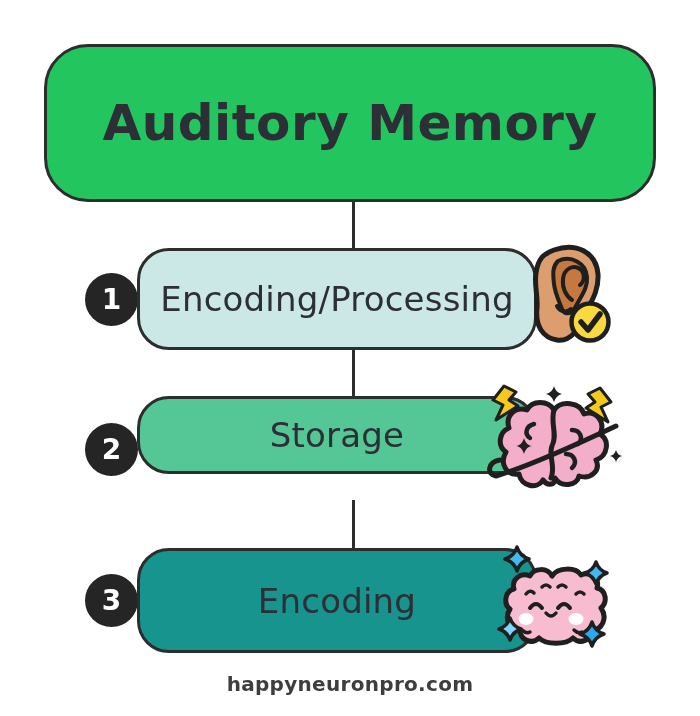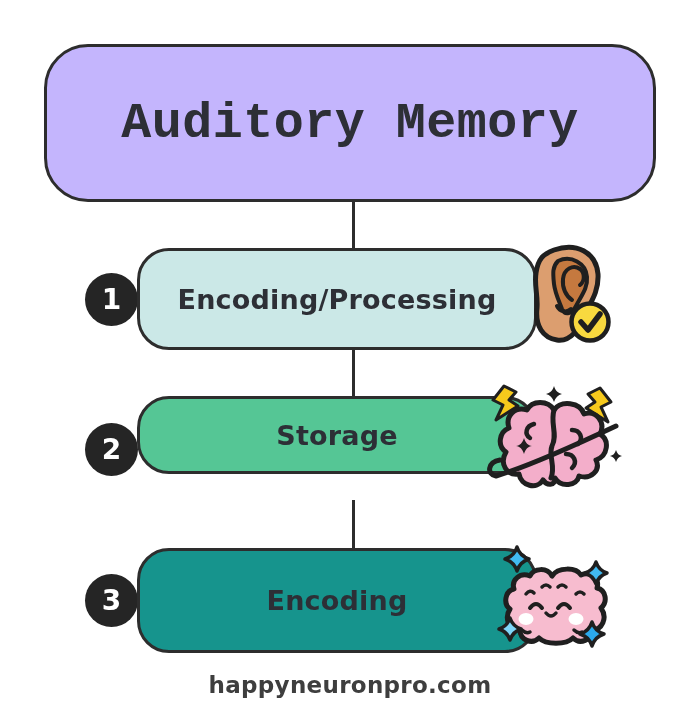--- a/index.html
+++ b/index.html
@@ -30,46 +30,46 @@
   .step-box{
     position:absolute;left:137px;width:400px;
     border:3px solid #2d2d2d;border-radius:32px;
     display:flex;align-items:center;justify-content:center;
     box-sizing:border-box;z-index:2;
   }
   .s1{top:248px;height:102px;}
   .s2{top:396px;height:78px;}
   .s3{top:548px;height:105px;}
   .step-label{
-    font-size:27px;font-weight:bold;color:#2d2f36;letter-spacing:.2px;
+    font-size:34px;font-weight:normal;color:#2d2f36;letter-spacing:.2px;
   }
 
   .badge{
     position:absolute;left:85px;width:53px;height:53px;border-radius:50%;
     background:#252525;color:#ffffff;display:flex;align-items:center;
     justify-content:center;font-size:28px;font-weight:bold;z-index:1;
   }
   .b1{top:273px;} .b2{top:423px;} .b3{top:574px;}
 
   .icon{position:absolute;z-index:3;}
   .icon-ear{left:524px;top:244px;width:94px;height:102px;}
   .icon-brain-storage{left:482px;top:382px;width:140px;height:130px;}
   .icon-brain-retrieval{left:494px;top:542px;width:126px;height:118px;}
 
   .footer{
     position:absolute;left:0;top:672px;width:700px;text-align:center;
-    font-size:23px;font-weight:bold;color:#3e3e3e;z-index:2;letter-spacing:.3px;
+    font-size:20px;font-weight:bold;color:#3e3e3e;z-index:2;letter-spacing:.3px;
   }
 </style>
 </head>
 <body>
 
 <div class="canvas">
 
-  <div class="header-box" style="background: #c4b5fd; font-family: Liberation Mono, monospace;">
+  <div class="header-box" style="background: #22c55e;">
     <div class="title">Auditory Memory</div>
   </div>
 
   <div class="connector c1"></div>
   <div class="connector c2"></div>
   <div class="connector c3"></div>
 
   <div class="badge b1">
     <span>1</span>
   </div>

